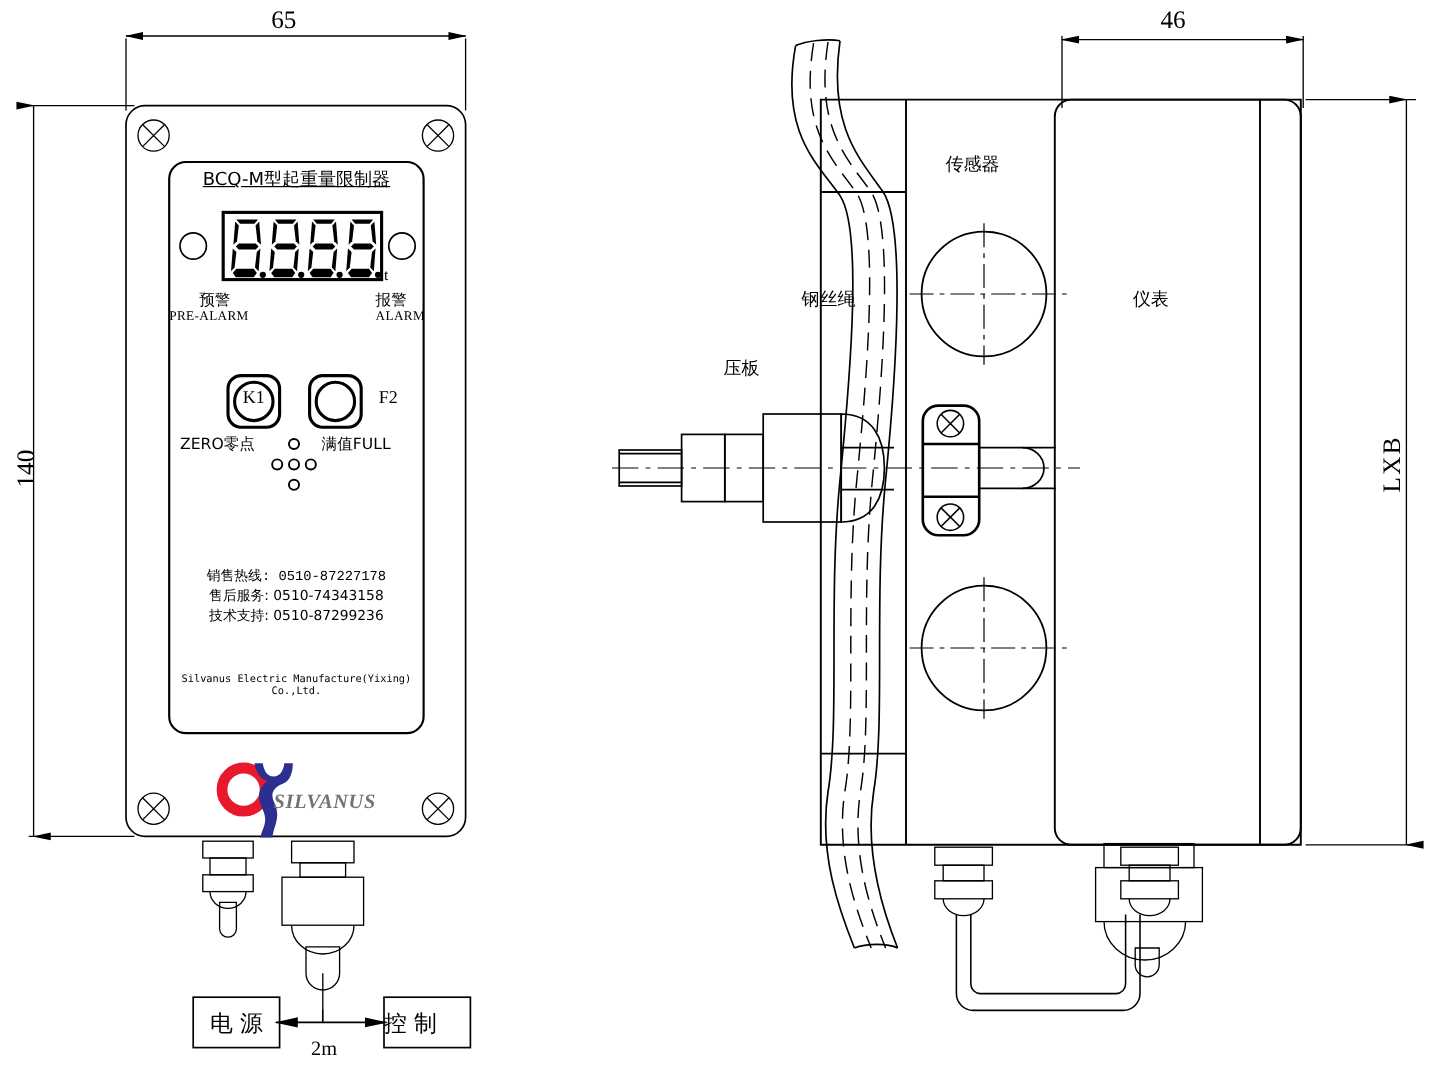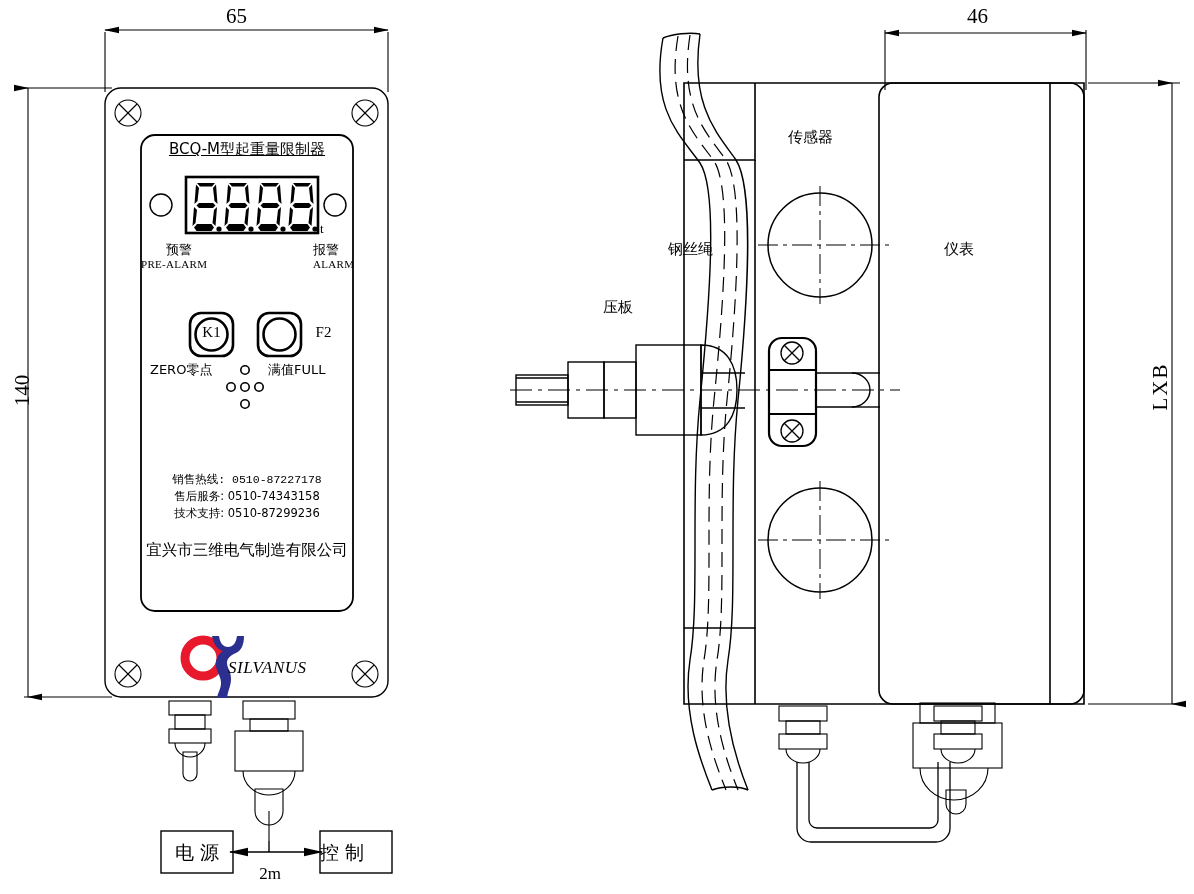--- a/index.html
+++ b/index.html
@@ -317,23 +317,23 @@
 <div style="position:absolute;left:190px;top:324px;width:43px;text-align:center;font-size:15px;">K1</div>
 <div style="position:absolute;left:258px;top:324px;width:43px;text-align:center;font-size:15px;margin-left:44px;">F2</div>
 
 <div style="position:absolute;left:150px;top:361px;font-size:13px;font-family:'DejaVu Sans','Liberation Sans',sans-serif;">ZERO零点</div>
 <div style="position:absolute;left:268px;top:361px;font-size:13px;font-family:'DejaVu Sans','Liberation Sans',sans-serif;">满值FULL</div>
 
 <div style="position:absolute;left:141px;top:472px;width:212px;text-align:center;font-size:11.5px;font-family:Liberation Mono, monospace;">销售热线: 0510-87227178</div>
 <div style="position:absolute;left:141px;top:489px;width:212px;text-align:center;font-size:11.5px;font-family:'DejaVu Sans','Liberation Sans',sans-serif;">售后服务: 0510-74343158</div>
 <div style="position:absolute;left:141px;top:506px;width:212px;text-align:center;font-size:11.5px;font-family:'DejaVu Sans','Liberation Sans',sans-serif;">技术支持: 0510-87299236</div>
 
-<div style="position:absolute;left:136px;top:540px;width:222px;text-align:center;font-size:15.5px;font-family:'DejaVu Sans','Liberation Sans',sans-serif;">宜兴市三维电气制造有限公司</div>
-
-<div style="position:absolute;left:228px;top:658px;font-size:17px;font-weight:normal;font-style:italic;color:#000000;letter-spacing:0.5px;">SILVANUS</div>
+<div style="position:absolute;left:133px;top:561px;width:228px;text-align:center;font-size:8.6px;font-family:'DejaVu Sans Mono','Liberation Mono',monospace;">Silvanus Electric Manufacture(Yixing) Co.,Ltd.</div>
+
+<div style="position:absolute;left:228px;top:658px;font-size:17px;font-weight:bold;font-style:italic;color:#737373;letter-spacing:0.5px;">SILVANUS</div>
 
 <div style="position:absolute;left:161px;top:840px;width:72px;text-align:center;font-size:19px;font-family:'DejaVu Sans','Liberation Sans',sans-serif;">电 源</div>
 <div style="position:absolute;left:320px;top:840px;width:72px;text-align:left;font-size:19px;font-family:'DejaVu Sans','Liberation Sans',sans-serif;">控 制</div>
 <div style="position:absolute;left:244px;top:864px;width:52px;text-align:center;font-size:17px;">2m</div>
 
 <div style="position:absolute;left:788px;top:128px;font-size:15px;font-family:'DejaVu Sans','Liberation Sans',sans-serif;">传感器</div>
 <div style="position:absolute;left:620px;top:240px;font-size:15px;font-family:'DejaVu Sans','Liberation Sans',sans-serif;margin-left:48px;">钢丝绳</div>
 <div style="position:absolute;left:603px;top:298px;font-size:15px;font-family:'DejaVu Sans','Liberation Sans',sans-serif;">压板</div>
 <div style="position:absolute;left:944px;top:240px;font-size:15px;font-family:Liberation Serif, serif;">仪表</div>
 

